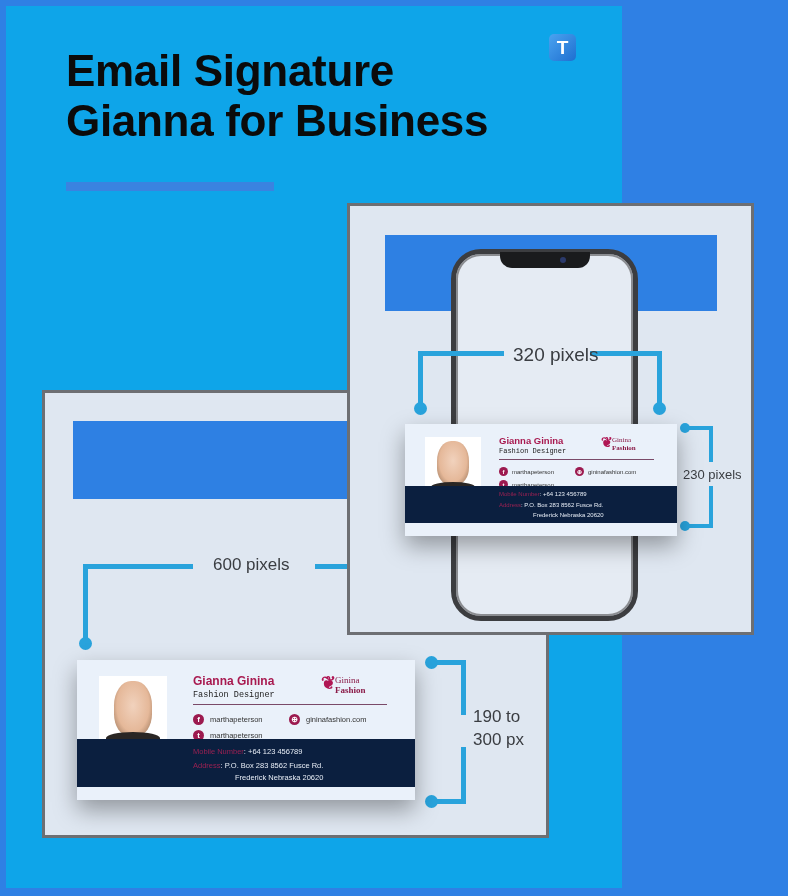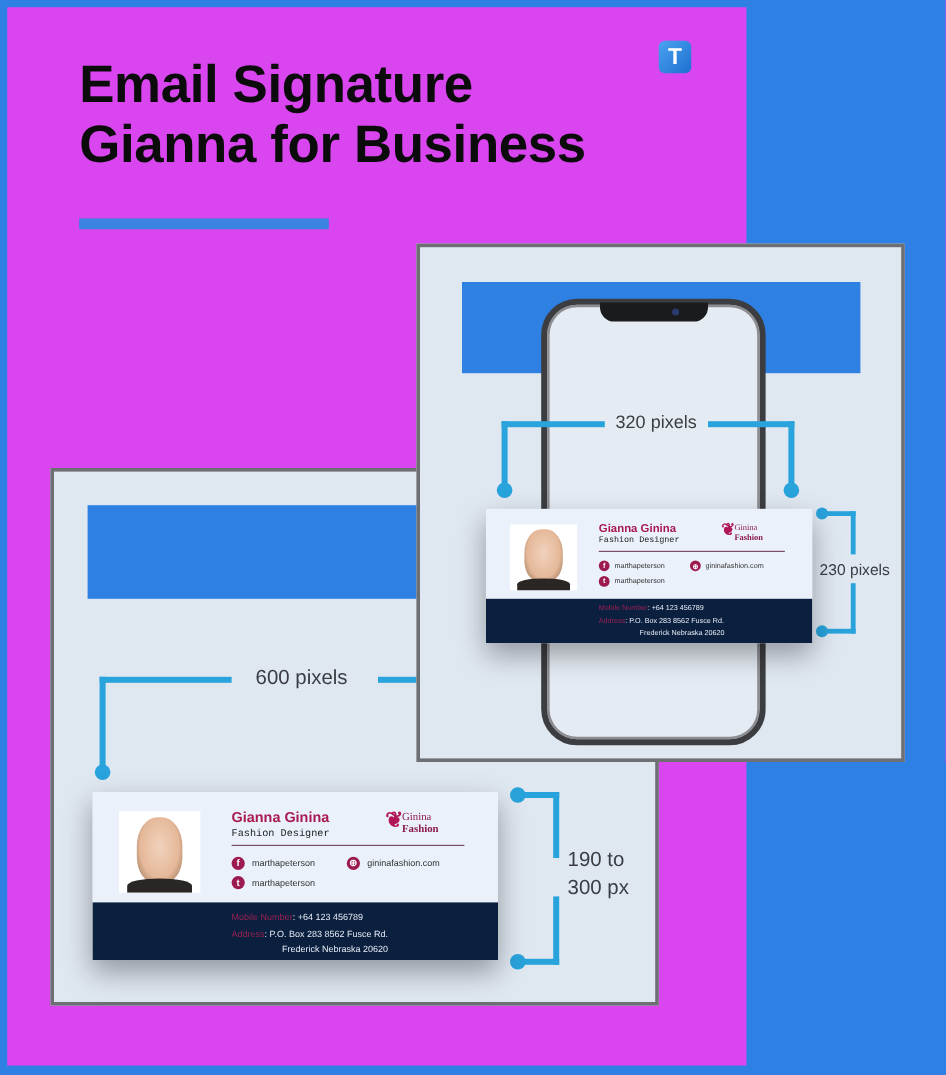--- a/index.html
+++ b/index.html
@@ -1,18 +1,18 @@
 <!DOCTYPE html>
 <html><head>
 <meta charset="utf-8">
 <style>
   * { box-sizing: border-box; margin: 0; padding: 0; }
   html, body { width: 788px; height: 896px; overflow: hidden; }
   body { background: #2f80e4; font-family: "Liberation Sans", sans-serif; position: relative; }
-  .frame { position: absolute; left: 6px; top: 6px; width: 616px; height: 882px; background: #d946ef; padding-left: 37px; }
+  .frame { position: absolute; left: 6px; top: 6px; width: 616px; height: 882px; background: #0ea5e9; padding-left: 37px; }
   .title { position: absolute; left: 60px; top: 40px; font-size: 44px; line-height: 50px; font-weight: 700; color: #0b0b0b; letter-spacing: -0.3px; font-family: "Liberation Sans", sans-serif; }
   .title-underline { position: absolute; left: 60px; top: 176px; width: 208px; height: 9px; background: #3a83e0; }
   .brand { position: absolute; left: 543px; top: 28px; display: flex; align-items: center; gap: 8px; }
   .brand-logo { width: 27px; height: 27px; border-radius: 5px; background: linear-gradient(135deg,#4aa3f0,#1e6fd0); color: #fff; font-weight: 700; font-size: 19px; display: flex; align-items: center; justify-content: center; }
   .brand-text { font-size: 20px; font-weight: 700; color: #2a2f36; letter-spacing: 0.2px; }
   .brand-text .net { font-weight: 400; }
 
   .panel { position: absolute; background: #dfe7f1; border: 3px solid #6d6f73; }
   .panel-desktop { left: 36px; top: 384px; width: 507px; height: 448px; }
   .panel-mobile { left: 341px; top: 197px; width: 407px; height: 432px; z-index: 2; }
@@ -30,21 +30,21 @@
   .sig-photo { position: absolute; background: #ffffff; overflow: hidden; }
   .face { position: absolute; left: 22%; top: 8%; width: 56%; height: 80%; border-radius: 45% 45% 40% 40%; background: radial-gradient(ellipse at 50% 45%, #f1d2bd 0%, #e5b899 60%, #8c6a4f 100%); }
   .shoulder { position: absolute; left: 10%; bottom: 0; width: 80%; height: 18%; background: #2a2624; border-radius: 50% 50% 0 0; }
   .sig-name { position: absolute; color: #a8194f; font-weight: 700; white-space: nowrap; }
   .sig-role { position: absolute; color: #222; white-space: nowrap; font-family: Liberation Mono, monospace; }
   .sig-rule { position: absolute; height: 1px; background: #7a4a68; }
   .sig-logo { position: absolute; color: #8a1a47; font-family: "Liberation Serif", serif; line-height: 1; }
   .sig-logo .mark { position: absolute; left: 0; top: 0; color: #b01654; font-weight: 700; }
   .social { position: absolute; display: flex; align-items: center; gap: 6px; color: #333; white-space: nowrap; }
   .sicon { border-radius: 50%; background: #9c1a4f; color: #fff; display: inline-flex; align-items: center; justify-content: center; font-weight: 700; }
-  .sig-bottom { position: absolute; left: 0; right: 0; bottom: 0; background: #0b1f3f; color: #e6ecf5; }
+  .sig-bottom { position: absolute; left: 0; right: 0; bottom: 13px; background: #0b1f3f; color: #e6ecf5; }
   .sig-bottom .lbl { color: #9b2152; }
   .sig-bottom .row { position: absolute; white-space: nowrap; }
 </style>
 </head>
 <body>
 
 <div class="frame">
 
   <div class="title">
     <div>Email Signature</div>
@@ -114,21 +114,21 @@
     <div class="phone">
       <div class="notch"></div>
     </div>
 
     <div class="bracket" style="left:68px;top:145px;width:5px;height:56px;"></div>
     <div class="bracket" style="left:68px;top:145px;width:86px;height:5px;"></div>
     <div class="bracket" style="left:240px;top:145px;width:72px;height:5px;"></div>
     <div class="bracket" style="left:307px;top:145px;width:5px;height:56px;"></div>
     <div class="dot" style="left:64px;top:196px;"></div>
     <div class="dot" style="left:303px;top:196px;"></div>
-    <div class="dim-label" style="left:163px;top:138px;font-size:15px;">320 pixels</div>
+    <div class="dim-label" style="left:163px;top:138px;font-size:19px;">320 pixels</div>
 
     <div class="bracket" style="left:333px;top:220px;width:30px;height:4px;"></div>
     <div class="bracket" style="left:359px;top:220px;width:4px;height:36px;"></div>
     <div class="bracket" style="left:359px;top:280px;width:4px;height:42px;"></div>
     <div class="bracket" style="left:333px;top:318px;width:30px;height:4px;"></div>
     <div class="dot" style="left:330px;top:217px;width:10px;height:10px;"></div>
     <div class="dot" style="left:330px;top:315px;width:10px;height:10px;"></div>
     <div class="dim-label" style="left:333px;top:261px;font-size:13px;">230 pixels</div>
 
     <div class="sig" style="left:55px;top:218px;width:272px;height:112px;">

